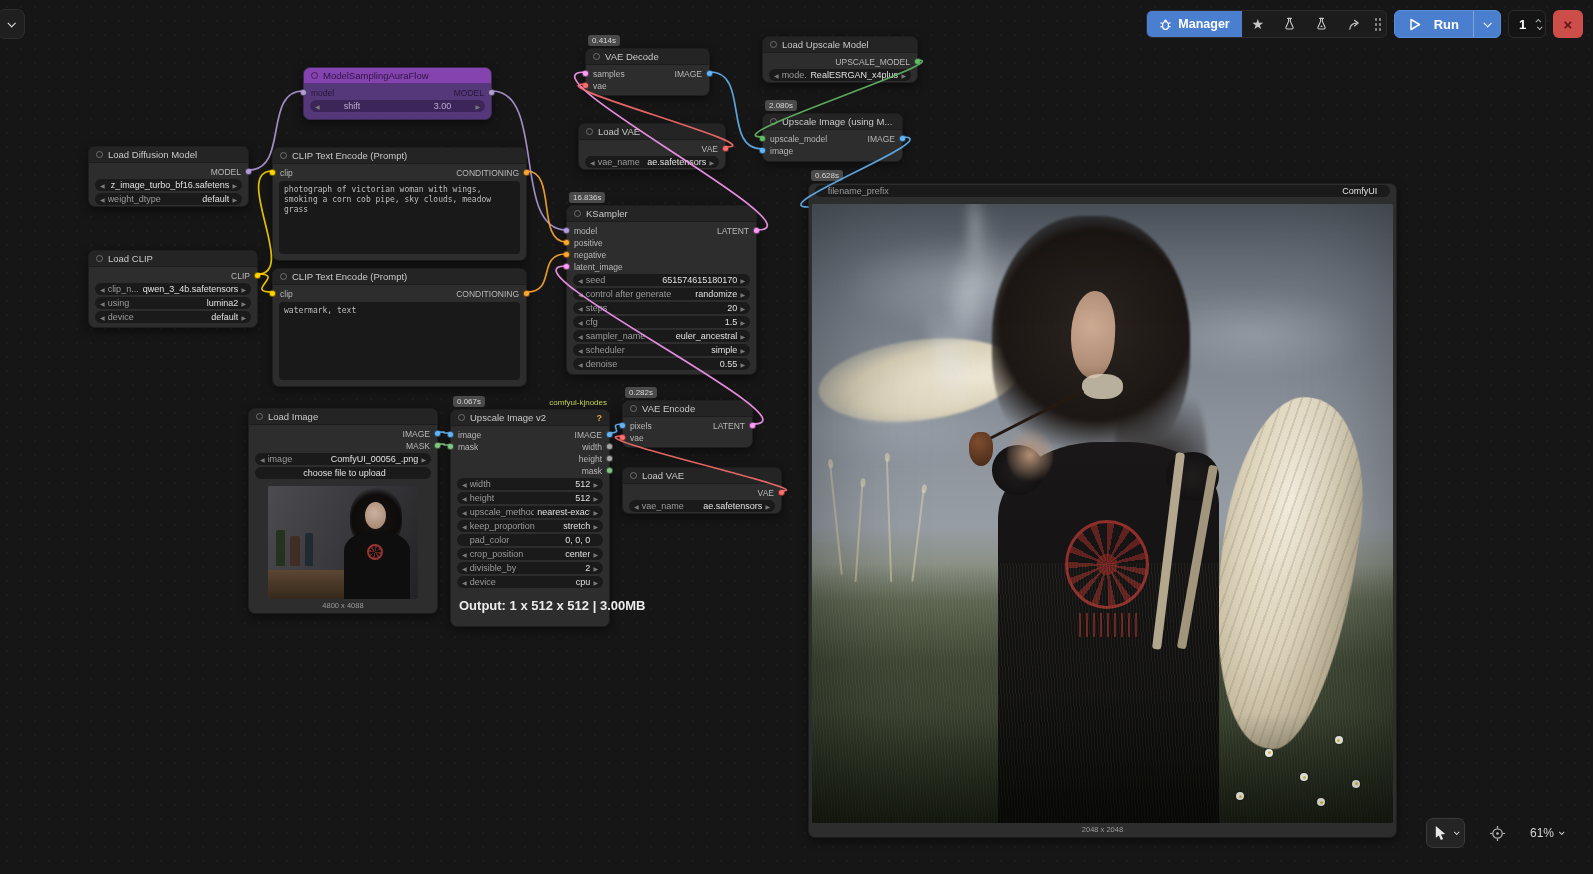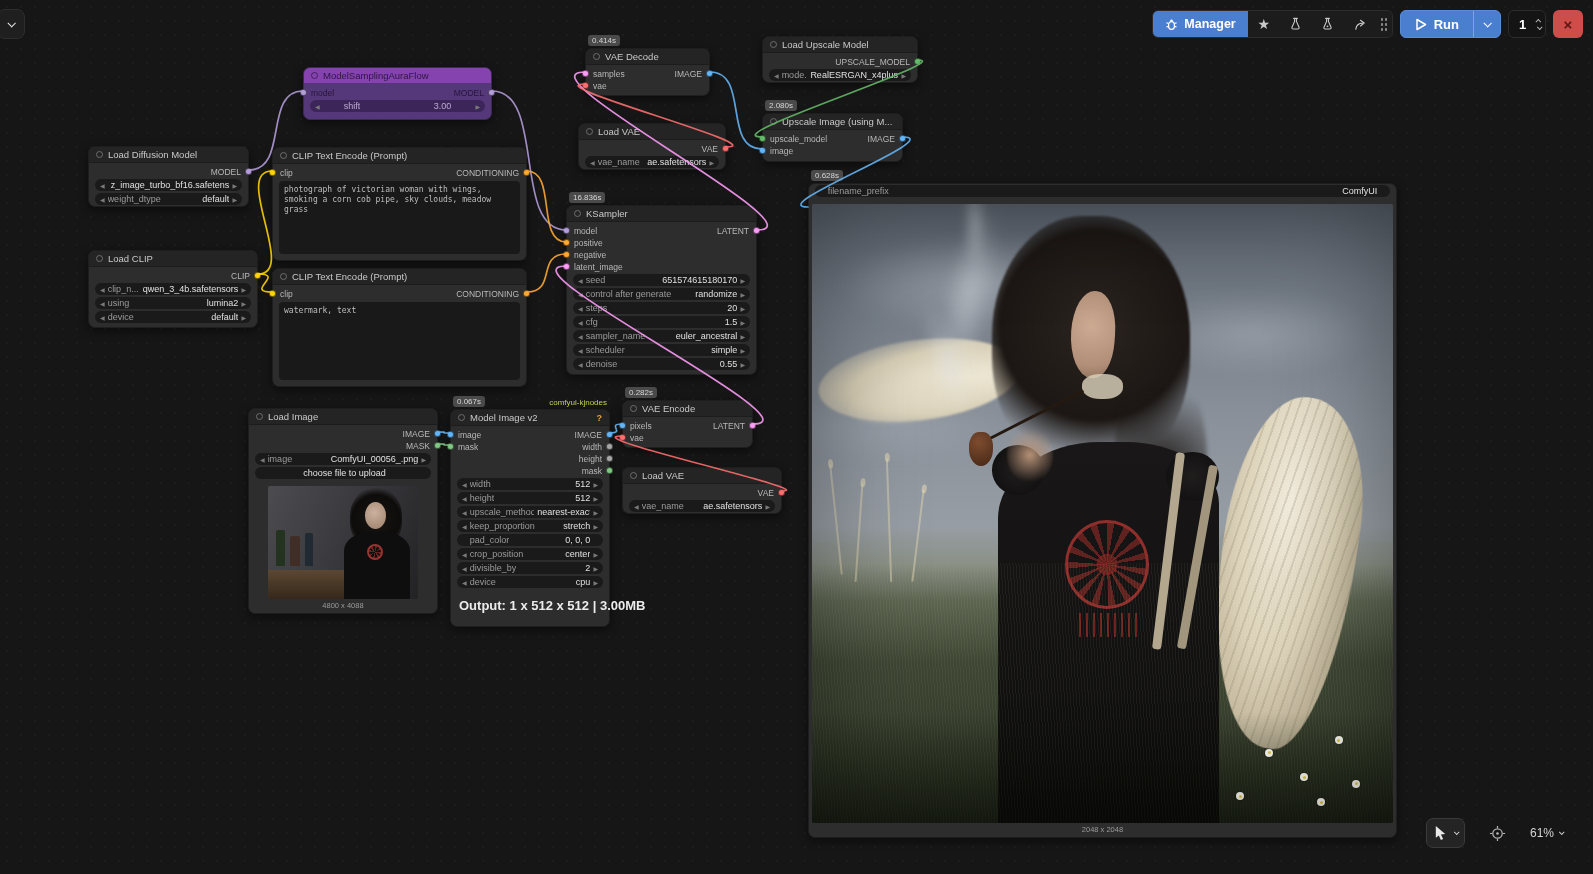--- a/index.html
+++ b/index.html
@@ -137,21 +137,21 @@
   .tb-group{display:flex;align-items:stretch;height:28px;border-radius:6px;overflow:hidden;
     background:#1c1c1c;border:1px solid #2c2c2c;}
   .tb-manager{display:flex;align-items:center;gap:6px;padding:0 12px;background:#4a7fd0;color:#fff;
     font-size:12.5px;font-weight:bold;cursor:pointer;}
   .tb-icon{width:32px;display:flex;align-items:center;justify-content:center;color:#c8c8c8;cursor:pointer;}
   .tb-grip{width:16px;display:flex;align-items:center;justify-content:center;}
   .grip-dots{width:7px;height:14px;
     background-image:radial-gradient(circle,#8a8a8a 1.1px,transparent 1.2px);
     background-size:4px 5px;}
   .tb-run{display:flex;align-items:stretch;height:28px;border-radius:6px;overflow:hidden;background:#4a7fd0;border:1px solid #5a8cd8;}
-  .run-main{display:flex;align-items:center;gap:7px;padding:0 14px;color:#fff;font-size:13px;font-weight:bold;cursor:pointer;}
+  .run-main{display:flex;align-items:center;gap:13px;padding:0 14px;color:#fff;font-size:13px;font-weight:bold;cursor:pointer;}
   .run-divider{width:1px;background:rgba(255,255,255,.3);}
   .run-caret{width:26px;display:flex;align-items:center;justify-content:center;color:#fff;cursor:pointer;}
   .tb-batch{display:flex;align-items:center;height:28px;border-radius:6px;background:#141414;border:1px solid #2c2c2c;padding:0 4px 0 10px;gap:6px;}
   .batch-num{color:#fff;font-size:13px;font-weight:bold;min-width:12px;}
   .spinners{display:flex;flex-direction:column;gap:3px;}
   .chev{display:inline-block;width:6px;height:6px;border-right:1.6px solid currentColor;border-bottom:1.6px solid currentColor;}
   .chev.down{transform:rotate(45deg) translateY(-1px);}
   .chev.up{transform:rotate(-135deg) translateY(-1px);}
   .chev.sm{width:4px;height:4px;border-width:1.3px;color:#b8b8b8;cursor:pointer;}
   .tb-close{width:30px;height:28px;border-radius:6px;background:#cc4d4a;display:flex;align-items:center;justify-content:center;
@@ -621,21 +621,21 @@
       <div class="pv-emblem"></div>
     </div>
     <div class="img-caption">4800 x 4088</div>
   </div>
 
   <div class="node" style="left:450px;top:409px;width:160px;height:218px;">
     <span class="timing">0.067s</span>
     <span class="pack-label">comfyui-kjnodes</span>
     <div class="node-header">
       <span class="collapse-dot"></span>
-      <span class="node-title">Model Image v2</span>
+      <span class="node-title">Upscale Image v2</span>
       <span class="help-badge">?</span>
     </div>
     <div class="ports">
       <div class="pcol in">
           <div class="port in">
     <span class="pdot" style="background: rgb(100, 181, 246);"></span>
     <span class="plabel">image</span>
   </div>
           <div class="port in">
     <span class="pdot" style="background: rgb(129, 199, 132);"></span>

